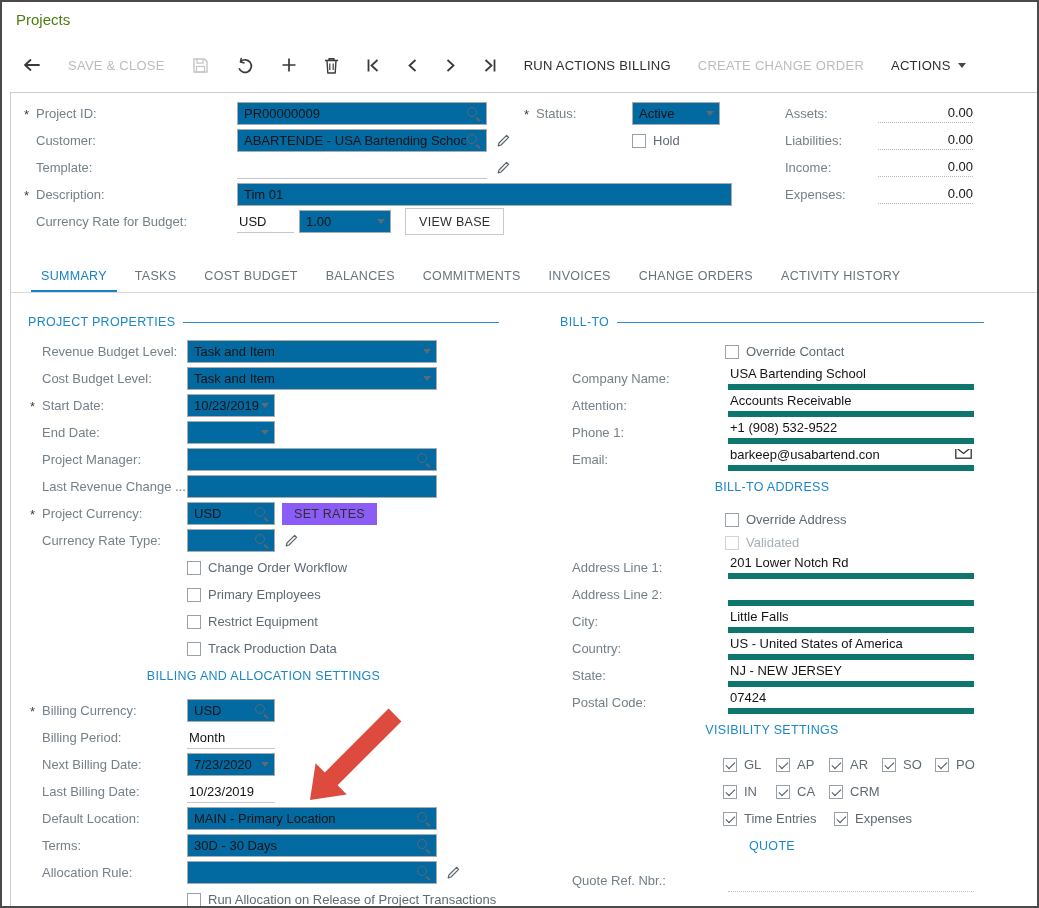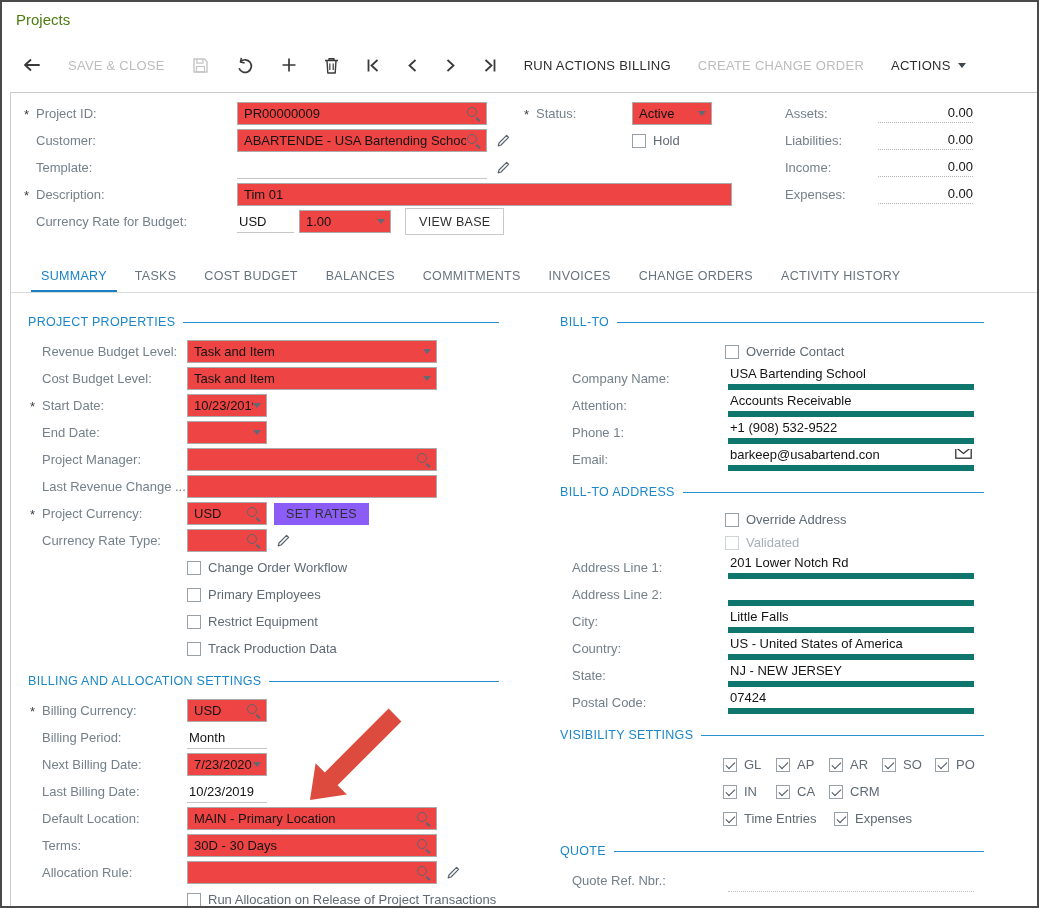--- a/index.html
+++ b/index.html
@@ -12,24 +12,24 @@
   .tbtn.disabled{color:#bcbcbc;}
   .ticon{display:flex;align-items:center;justify-content:center;flex:none;}
   .caret{width:0;height:0;border-left:4px solid transparent;border-right:4px solid transparent;border-top:5px solid #40474e;margin-left:7px;}
   
   .panel-lines{position:absolute;left:8px;top:90px;right:0;bottom:0;border-left:1px solid #cccccc;border-top:1px solid #cccccc;pointer-events:none;}
   
   .row{display:flex;align-items:center;height:27px;}
   .h23{height:23px;}
   .lbl{position:relative;padding-left:14px;color:#74808a;box-sizing:border-box;flex:none;white-space:nowrap;overflow:hidden;}
   .lbl .req{position:absolute;left:2px;top:50%;transform:translateY(-50%);color:#3d3d3d;}
-  .box{height:23px;border:1px solid #ababab;background:#ef4444;display:flex;align-items:center;padding:0 5px 0 6px;box-sizing:border-box;}
+  .box{height:23px;border:1px solid #ababab;background:#0369a1;display:flex;align-items:center;padding:0 5px 0 6px;box-sizing:border-box;}
   .box .val{flex:1;white-space:nowrap;overflow:hidden;color:#141414;}
   .bcaret{width:0;height:0;border-left:4px solid transparent;border-right:4px solid transparent;border-top:5px solid #5f6a73;margin-left:auto;flex:none;}
-  .w495{width:495px}.w250{width:250px}.w100{width:80px}.w92{width:92px}.w57{width:57px}
+  .w495{width:495px}.w250{width:250px}.w100{width:88px}.w92{width:92px}.w57{width:57px}
   .uline{height:22px;border-bottom:1px solid #c6c6c6;display:flex;align-items:flex-end;padding:0 2px 3px 2px;box-sizing:border-box;color:#141414;}
   .isearch{width:15px;height:15px;position:relative;flex:none;margin-left:auto;}
   .isearch::before{content:"";position:absolute;left:1px;top:1px;width:8px;height:8px;border:1.5px solid #5c6770;border-radius:50%;}
   .isearch::after{content:"";position:absolute;left:10.5px;top:10.5px;width:5px;height:1.7px;background:#5c6770;transform:rotate(45deg);transform-origin:0 0;}
   .pencil{margin-left:9px;display:flex;flex:none;cursor:pointer;}
   .gap5{margin-left:5px}.gap14{margin-left:14px}
   .btn-outline{height:25px;border:1px solid #c9c9c9;background:#fff;display:flex;align-items:center;padding:0 13px;font-size:12.5px;color:#2e2e2e;letter-spacing:.3px;cursor:pointer;}
   .btn-gray{height:22px;background:#8b5cf6;display:flex;align-items:center;padding:0 12px;font-size:12.5px;color:#2e2e2e;letter-spacing:.3px;margin-left:7px;cursor:pointer;}
   
   .fh-left{position:absolute;left:20px;top:98px;}
@@ -49,21 +49,21 @@
   .tabs{position:absolute;left:9px;top:257px;right:0;height:34px;display:flex;gap:8px;padding-left:20px;border-bottom:1px solid #d9d9d9;box-sizing:border-box;overflow:hidden;white-space:nowrap;}
   .tab{padding:10px 10px 0 10px;font-size:12.5px;color:#67737d;letter-spacing:.3px;border-bottom:3px solid transparent;box-sizing:border-box;height:34px;cursor:pointer;}
   .tab.active{color:#1781c4;border-bottom-color:#1781c4;}
   
   .col-left{position:absolute;left:26px;top:308px;width:471px;}
   .col-left .lbl{width:159px;}
   .col-right{position:absolute;left:558px;top:308px;width:424px;}
   .col-right .lbl{width:168px;padding-left:12px;}
   .sec{display:flex;align-items:center;height:24px;color:#1b87c9;font-size:12.5px;letter-spacing:.3px;margin-bottom:4px;white-space:nowrap;}
   .sec .line{flex:1;height:1px;background:#2a8fd0;margin-left:8px;}
-  .sec.mt{margin-top:7px;}
+  .sec.mt{margin-top:7px;flex-direction:column;}
   .cbrow-l{padding-left:159px;}
   .cbrow-r{padding-left:165px;}
   .vrow{padding-left:163px;}
   .vis-item{display:flex;align-items:center;width:53px;}
   .vis-item.wide{width:111px;}
   .vis-item.last{width:auto;}
   .rfield{flex:1;height:22px;border-bottom:6px solid #0f766e;display:flex;align-items:flex-end;padding:0 2px 3px 2px;margin-right:10px;box-sizing:border-box;color:#141414;white-space:nowrap;overflow:hidden;}
   .rfield.dotted{border-bottom:1px dotted #c0c0c0;}
   .rfield .mail{margin-left:auto;flex:none;}
   .arrow-note{position:absolute;left:288px;top:700px;pointer-events:none;z-index:6;}

